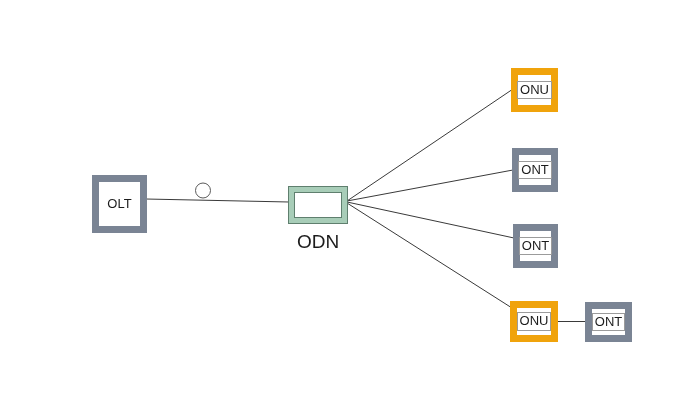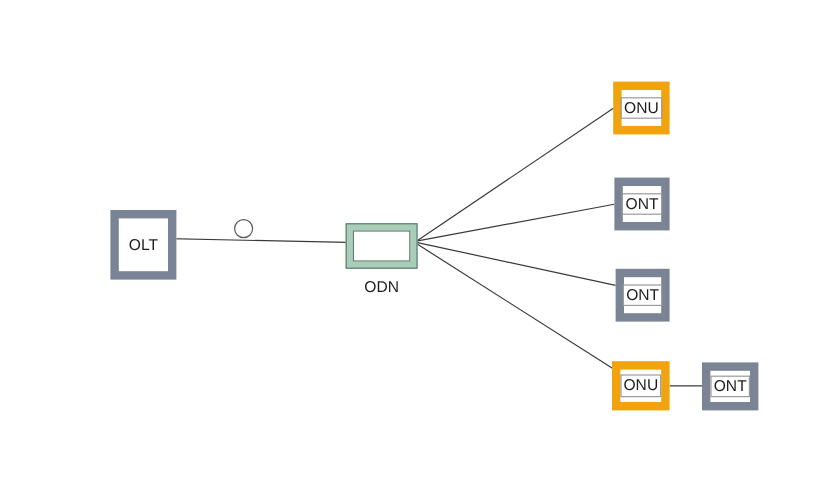--- a/index.html
+++ b/index.html
@@ -52,21 +52,21 @@
     box-sizing: border-box;
     left: 5px; top: 5px; right: 5px; bottom: 5px;
     background: #ffffff;
     border: 1px solid var(--green_outline, #5F7F6E);
   }
   .odn-caption {
     position: absolute;
     left: 288px; top: 231px;
     width: 60px;
     text-align: center;
-    font-size: 13px;
+    font-size: 19px;
     color: var(--text_color, #1c1c1c);
     z-index: 1;
   }
   
   #olt        { left: 72px;  top: 175px; width: 55px; height: 58px; margin-left: 20px; }
   #onu-top    { left: 511px; top: 68px;  width: 47px; height: 44px; }
   #ont-upper  { left: 512px; top: 148px; width: 46px; height: 44px; }
   #ont-middle { left: 513px; top: 224px; width: 45px; height: 44px; }
   #onu-bottom { left: 510px; top: 301px; width: 48px; height: 41px; }
   #ont-bottom { left: 585px; top: 302px; width: 47px; height: 40px; }

